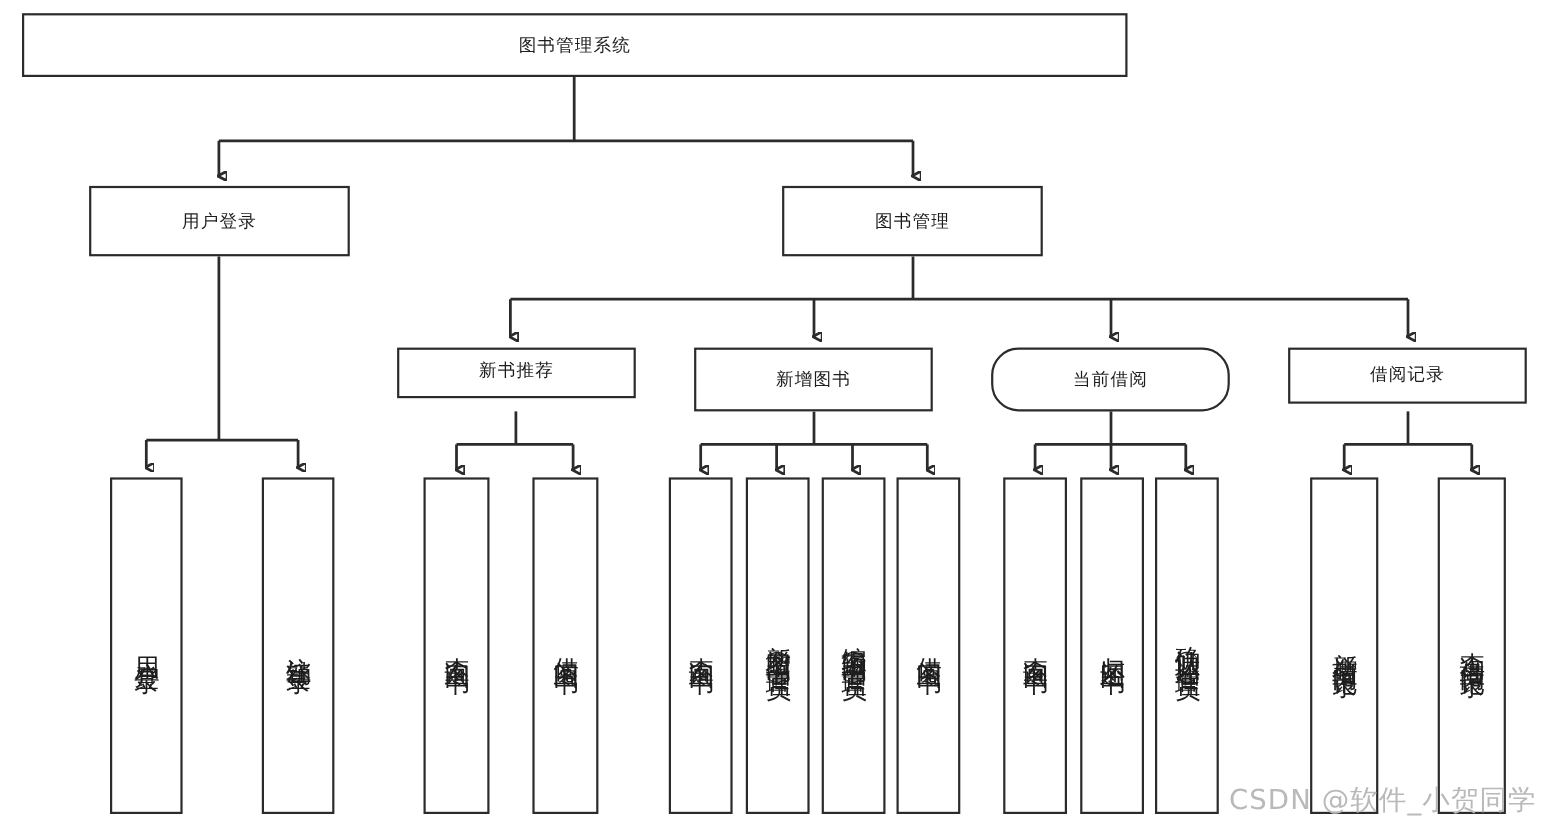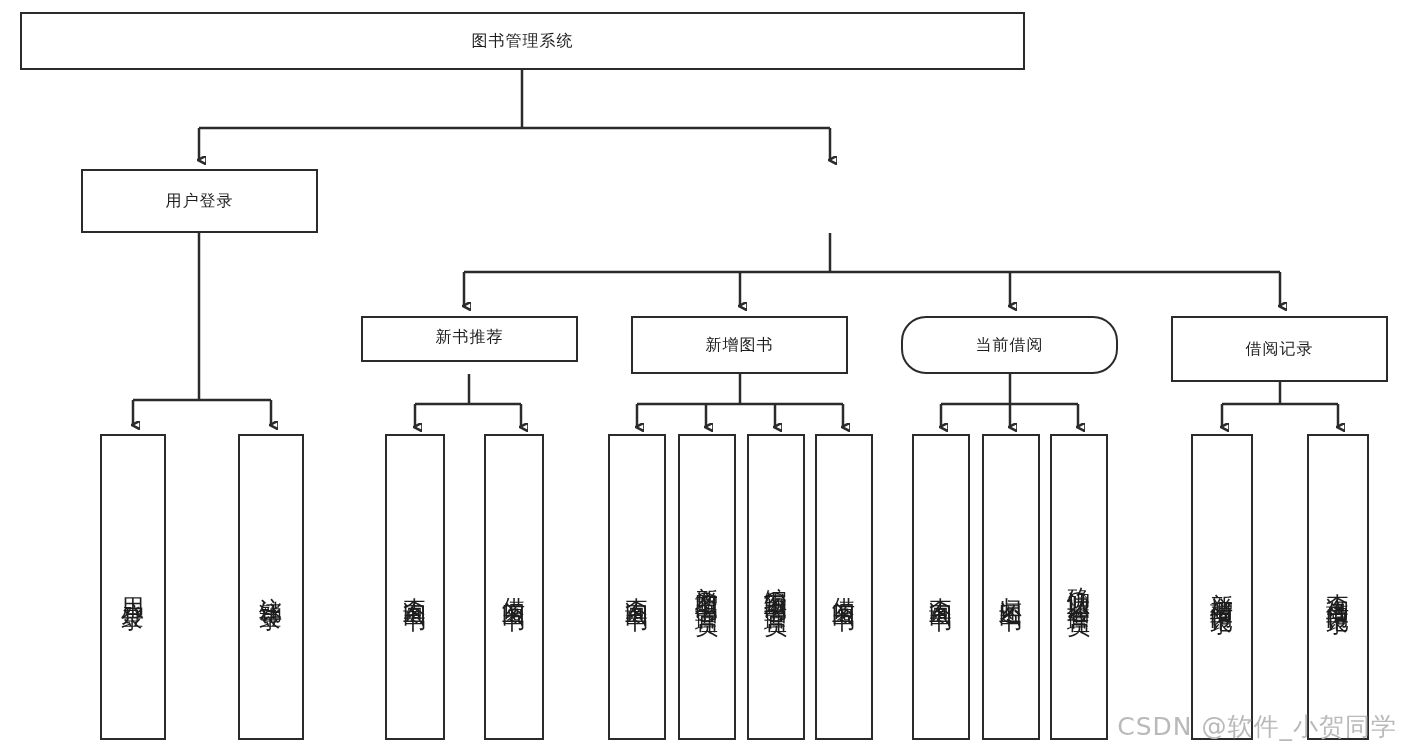--- a/index.html
+++ b/index.html
@@ -107,25 +107,26 @@
 
     <line x1="1280" y1="374" x2="1280" y2="404"></line>
     <line x1="1222" y1="404" x2="1338" y2="404"></line>
     <line x1="1222" y1="404" x2="1222" y2="427" marker-end="url(#arrow)"></line>
     <line x1="1338" y1="404" x2="1338" y2="427" marker-end="url(#arrow)"></line>
   </svg>
 
   <div class="node h" style="left:20px;top:12px;width:1005px;height:58px;">图书管理系统</div>
 
   <div class="node h" style="left:81px;top:169px;width:237px;height:64px;">用户登录</div>
+  <div class="node h" style="left:711px;top:169px;width:237px;height:64px;">图书管理</div>
 
   <div class="node h" style="left:361px;top:316px;width:217px;height:46px;font-family:Liberation Mono, monospace;">新书推荐</div>
   <div class="node h" style="left:631px;top:316px;width:217px;height:58px;">新增图书</div>
   <div class="node h" style="left:901px;top:316px;width:217px;height:58px;border-radius:25px;">当前借阅</div>
-  <div class="node h" style="left:1171px;top:316px;width:217px;height:66px;">借阅记录</div>
+  <div class="node h" style="left:1171px;top:316px;width:217px;height:51px;font-family:Liberation Mono, monospace;">借阅记录</div>
 
   <div class="node v" style="left:100px;top:434px;width:66px;height:306px;">
     <span class="vtext">用户登录</span>
   </div>
   <div class="node v" style="left:238px;top:434px;width:66px;height:306px;">
     <span class="vtext">注销登录</span>
   </div>
 
   <div class="node v" style="left:385px;top:434px;width:60px;height:306px;">
     <span class="vtext">查询图书</span>

